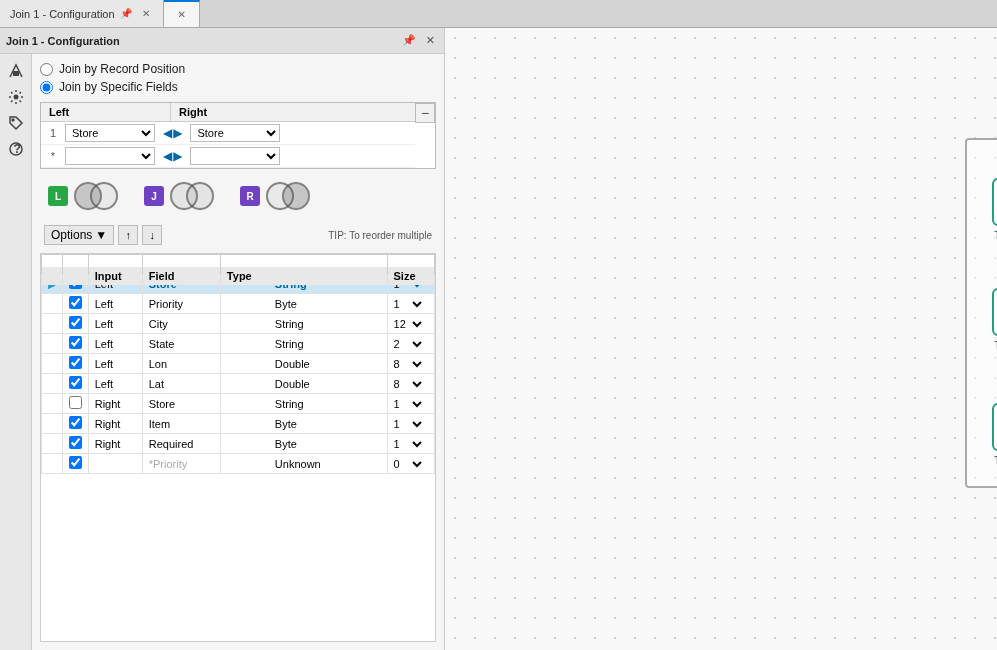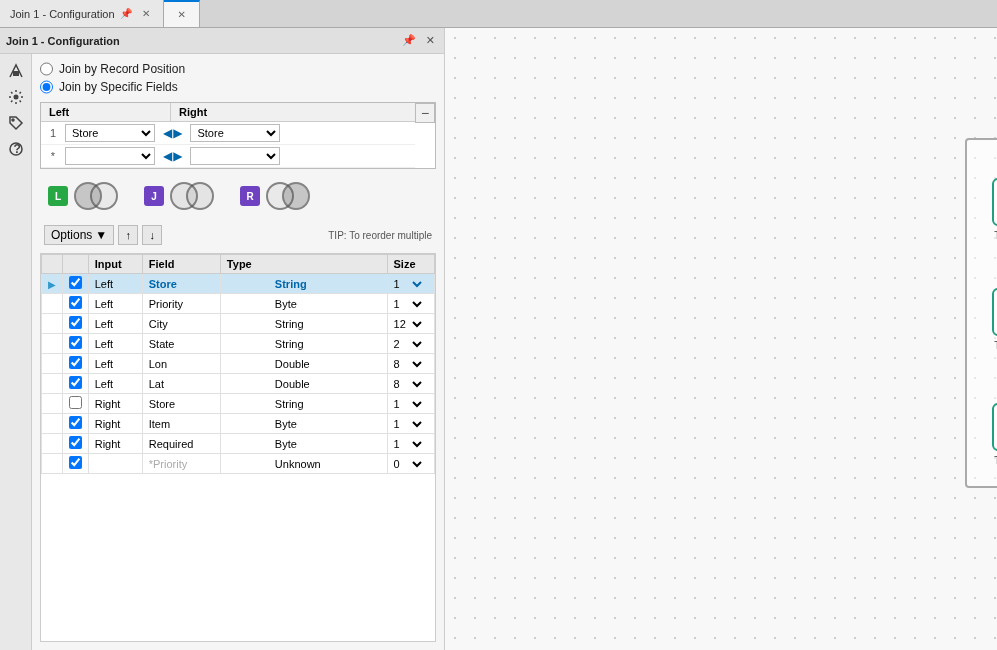--- a/index.html
+++ b/index.html
@@ -118,20 +118,21 @@
 
     
     .radio-group {
       display: flex;
       flex-direction: column;
       gap: 4px;
       margin-bottom: 8px;
     }
     .radio-item {
       display: flex;
+      align-items: center;
       gap: 6px;
       font-size: 12px;
       color: #222;
     }
     input[type="radio"] { cursor: pointer; }
 
     
     .join-fields-box {
       border: 1px solid #bbb;
       background: white;
@@ -284,21 +285,21 @@
       border: 1px solid #ccc;
       background: white;
     }
     table {
       width: 100%;
       border-collapse: collapse;
     }
     thead tr {
       background: #e8e8e8;
       position: sticky;
-      top: 0;
+      top: 12px;
       z-index: 1;
     }
     th {
       padding: 3px 6px;
       border: 1px solid #ccc;
       font-size: 11px;
       font-weight: 600;
       text-align: left;
       white-space: nowrap;
     }

